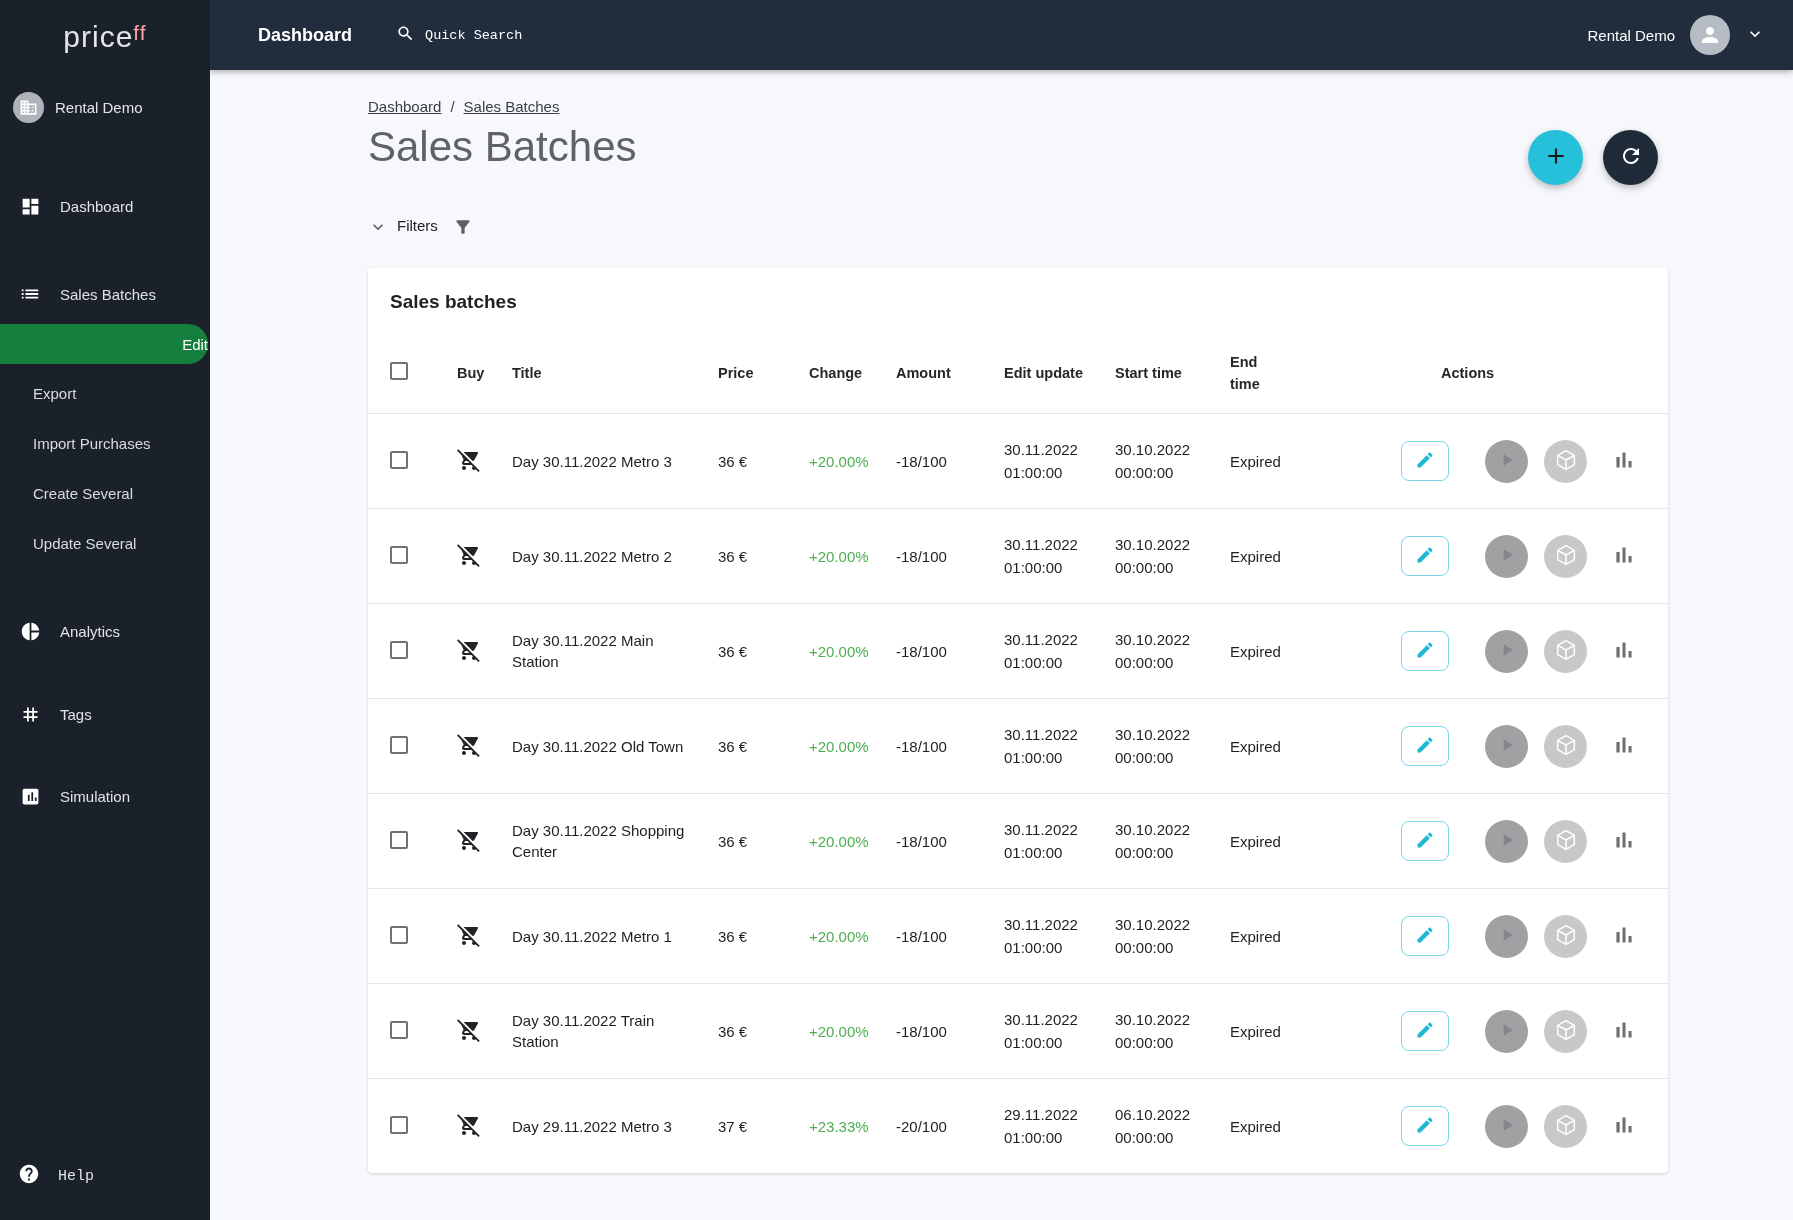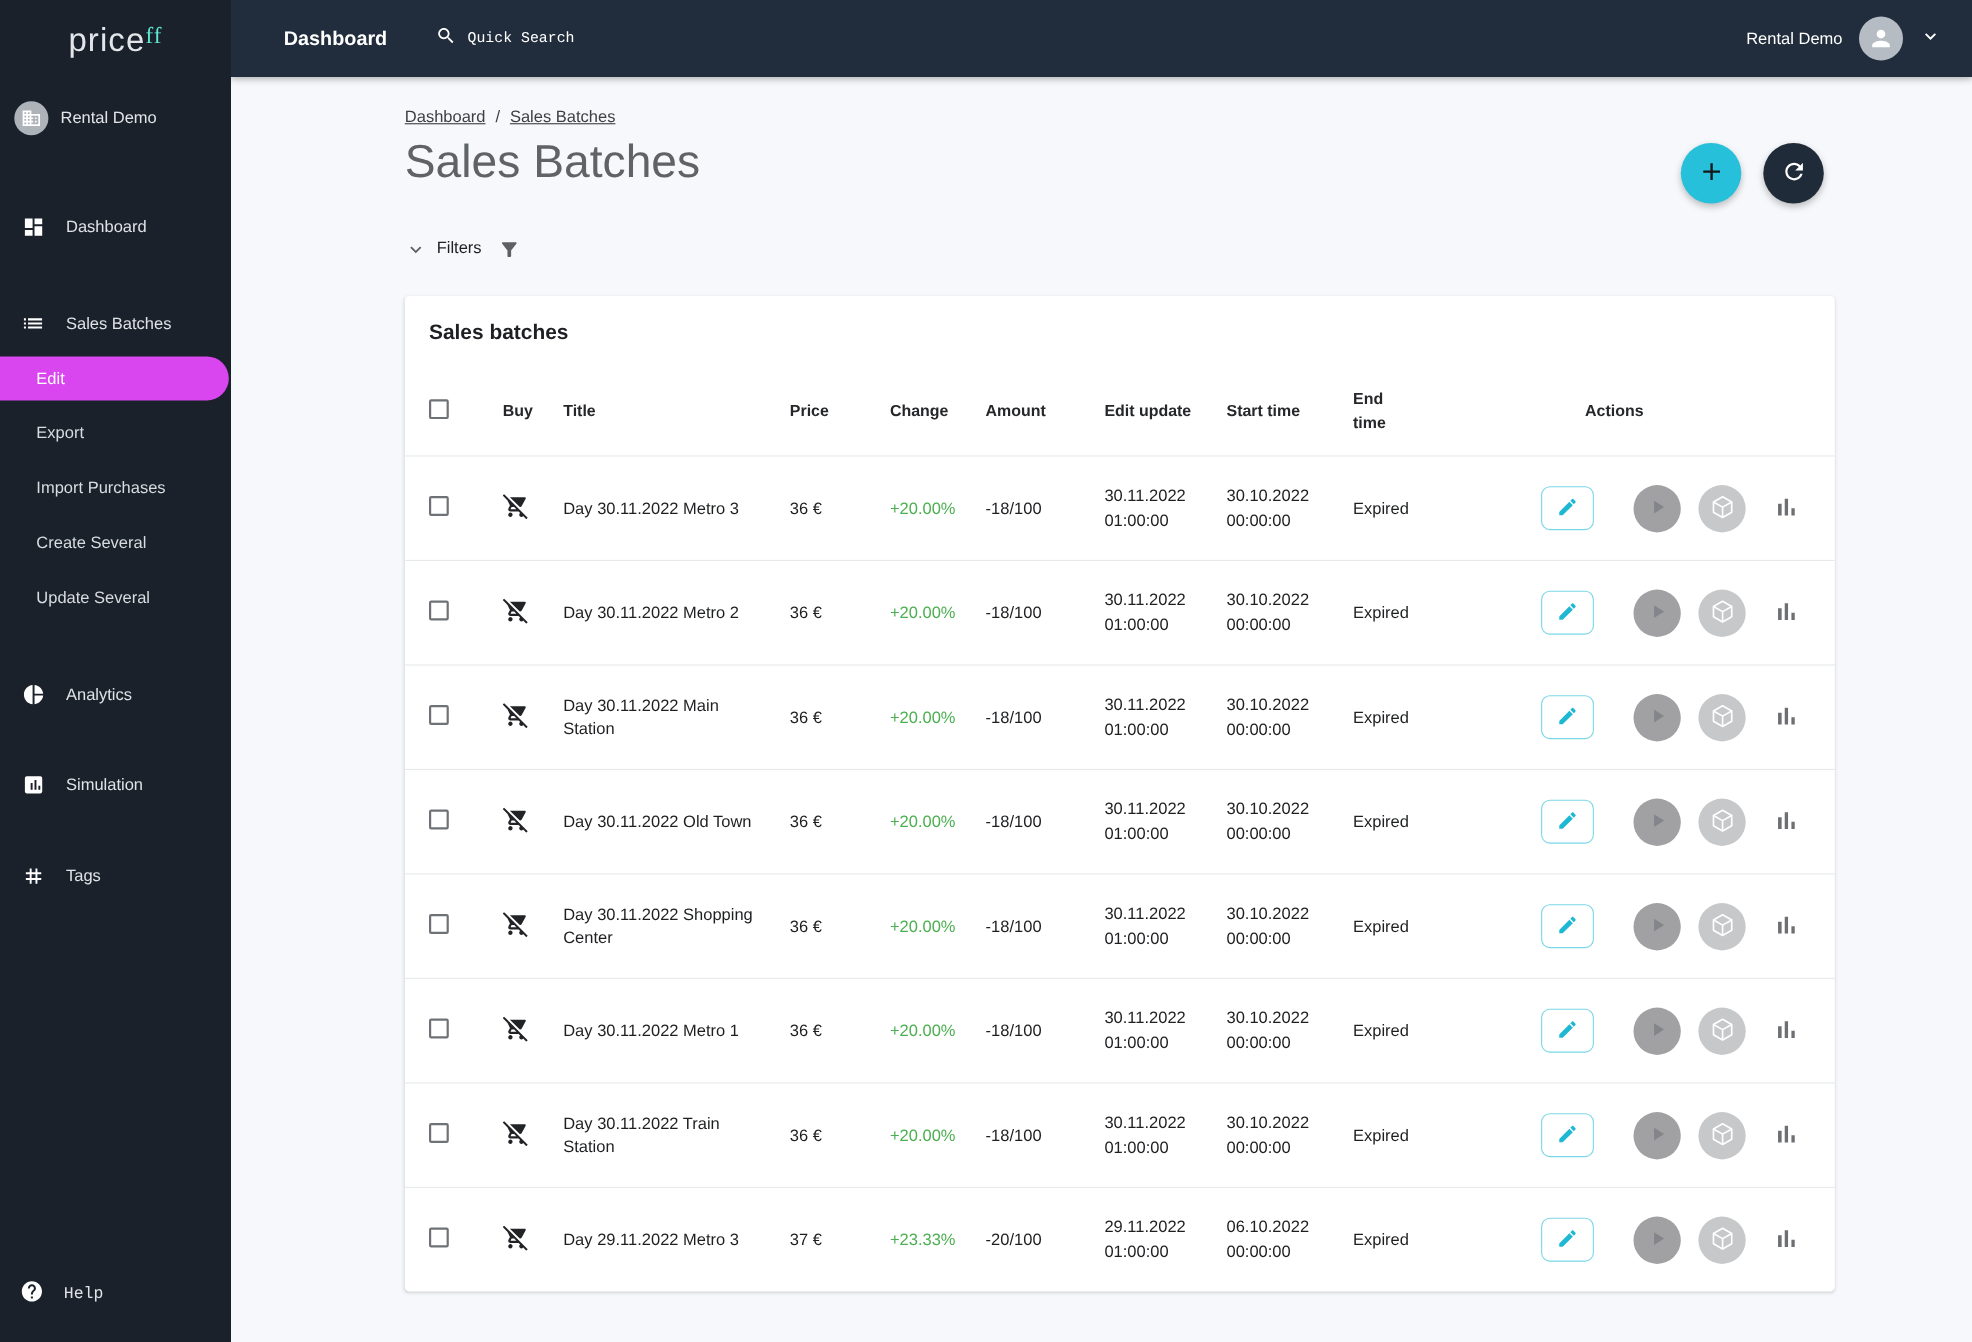--- a/index.html
+++ b/index.html
@@ -12,34 +12,35 @@
   }
   
   .sidebar {
     width: 210px; min-width: 210px; height: 1220px;
     background: #1a212b; color: #dde0e4;
     display: flex; flex-direction: column;
     position: relative; z-index: 6;
   }
   .logo { height: 64px; display: flex; align-items: flex-end; justify-content: center; padding-bottom: 10px; }
   .logo .ltxt { font-size: 30px; font-weight: 200; letter-spacing: 1px; color: #e3e6e9; }
-  .logo sup { font-size: 21px; font-weight: 200; color: #5eead4; position: relative; top: -9px; letter-spacing: 1px; font-family: Liberation Serif, serif; }
+  .logo sup { font-size: 21px; font-weight: 200; color: #fca5a5; position: relative; top: -9px; letter-spacing: 1px; }
   .account { display: flex; align-items: center; gap: 11px; padding-left: 13px; margin-top: 14px; height: 58px; cursor: pointer; }
   .avatar-sm { width: 31px; height: 31px; border-radius: 50%; background: #aeb3b9; display: flex; align-items: center; justify-content: center; flex: none; }
   .account-label { font-size: 15px; color: #e2e4e8; }
   .nav { display: flex; flex-direction: column; }
   .nav-item { display: flex; align-items: center; padding-left: 18px; height: 56px; cursor: pointer; font-size: 15px; color: #dfe2e6; }
   .nav-item .nicon { width: 24px; height: 24px; display: flex; align-items: center; justify-content: center; }
   .nav-item .nlabel { margin-left: 18px; }
   .sub-item { display: flex; align-items: center; padding-left: 33px; height: 48px; cursor: pointer; font-size: 15px; color: #d9dce0; }
   .mt42 { margin-top: 42px; } .mt32 { margin-top: 32px; } .mt36 { margin-top: 36px; }
   .mt26 { margin-top: 26px; } .mt27 { margin-top: 27px; } .mt2 { margin-top: 2px; } .mt5 { margin-top: 5px; }
   .sub-item.active {
-    background: #d946ef; color: #ffffff; height: 40px; margin-top: 2px; margin-right: 2px;
+    background: #15803d; color: #ffffff; height: 40px; margin-top: 2px; margin-right: 2px;
     border-radius: 0 20px 20px 0;
+    justify-content: flex-end;
   }
   .spacer { flex: 1; }
   .help-item { display: flex; align-items: center; padding-left: 18px; height: 56px; margin-bottom: 16px; cursor: pointer; font-size: 15px; color: #dfe2e6; font-family: Liberation Mono, monospace; }
   .help-item .nlabel { margin-left: 18px; }
   
   .main { flex: 1; display: flex; flex-direction: column; background: #f7f8fb; }
   .topbar {
     height: 70px; min-height: 70px; background: #212d3c; display: flex; align-items: center;
     padding: 0 28px 0 48px; box-shadow: 0 2px 6px rgba(0,0,0,.3); position: relative; z-index: 5;
   }
@@ -143,36 +144,36 @@
 
     <div class="nav-item mt36">
       <span class="nicon">
         <svg width="21" height="21" viewBox="0 0 24 24" fill="#ffffff">
             <path d="M11 2v20c-5.07-.5-9-4.79-9-10s3.93-9.5 9-10zm2.03 0v8.99H22c-.47-4.74-4.24-8.52-8.97-8.99zm0 11.01V22c4.74-.47 8.5-4.25 8.97-8.99h-8.97z"></path>
           </svg>
       </span>
       <span class="nlabel">Analytics</span>
     </div>
 
+    <div class="nav-item mt27">
+      <span class="nicon">
+        <svg width="21" height="21" viewBox="0 0 24 24" fill="#ffffff">
+            <path d="M20 10V8h-4V4h-2v4h-4V4H8v4H4v2h4v4H4v2h4v4h2v-4h4v4h2v-4h4v-2h-4v-4h4zm-6 4h-4v-4h4v4z"></path>
+          </svg>
+      </span>
+      <span class="nlabel">Tags</span>
+    </div>
+
     <div class="nav-item mt26">
       <span class="nicon">
         <svg width="21" height="21" viewBox="0 0 24 24" fill="#ffffff">
             <path d="M19 3H5c-1.1 0-2 .9-2 2v14c0 1.1.9 2 2 2h14c1.1 0 2-.9 2-2V5c0-1.1-.9-2-2-2zm-8 14H9v-7h2v7zm4 0h-2V7h2v10zm4 0h-2v-4h2v4z"></path>
           </svg>
       </span>
       <span class="nlabel">Simulation</span>
-    </div>
-
-    <div class="nav-item mt27">
-      <span class="nicon">
-        <svg width="21" height="21" viewBox="0 0 24 24" fill="#ffffff">
-            <path d="M20 10V8h-4V4h-2v4h-4V4H8v4H4v2h4v4H4v2h4v4h2v-4h4v4h2v-4h4v-2h-4v-4h4zm-6 4h-4v-4h4v4z"></path>
-          </svg>
-      </span>
-      <span class="nlabel">Tags</span>
     </div>
   </nav>
 
   <div class="spacer"></div>
 
   <div class="help-item">
     <span class="nicon">
       <svg width="22" height="22" viewBox="0 0 24 24" fill="#ffffff">
           <path d="M12 2C6.48 2 2 6.48 2 12s4.48 10 10 10 10-4.48 10-10S17.52 2 12 2zm1 17h-2v-2h2v2zm2.07-7.75-.9.92C13.45 12.9 13 13.5 13 15h-2v-.5c0-1.1.45-2.1 1.17-2.83l1.24-1.26c.37-.36.59-.86.59-1.41 0-1.1-.9-2-2-2s-2 .9-2 2H8c0-2.21 1.79-4 4-4s4 1.79 4 4c0 .88-.36 1.68-.93 2.25z"></path>
         </svg>

